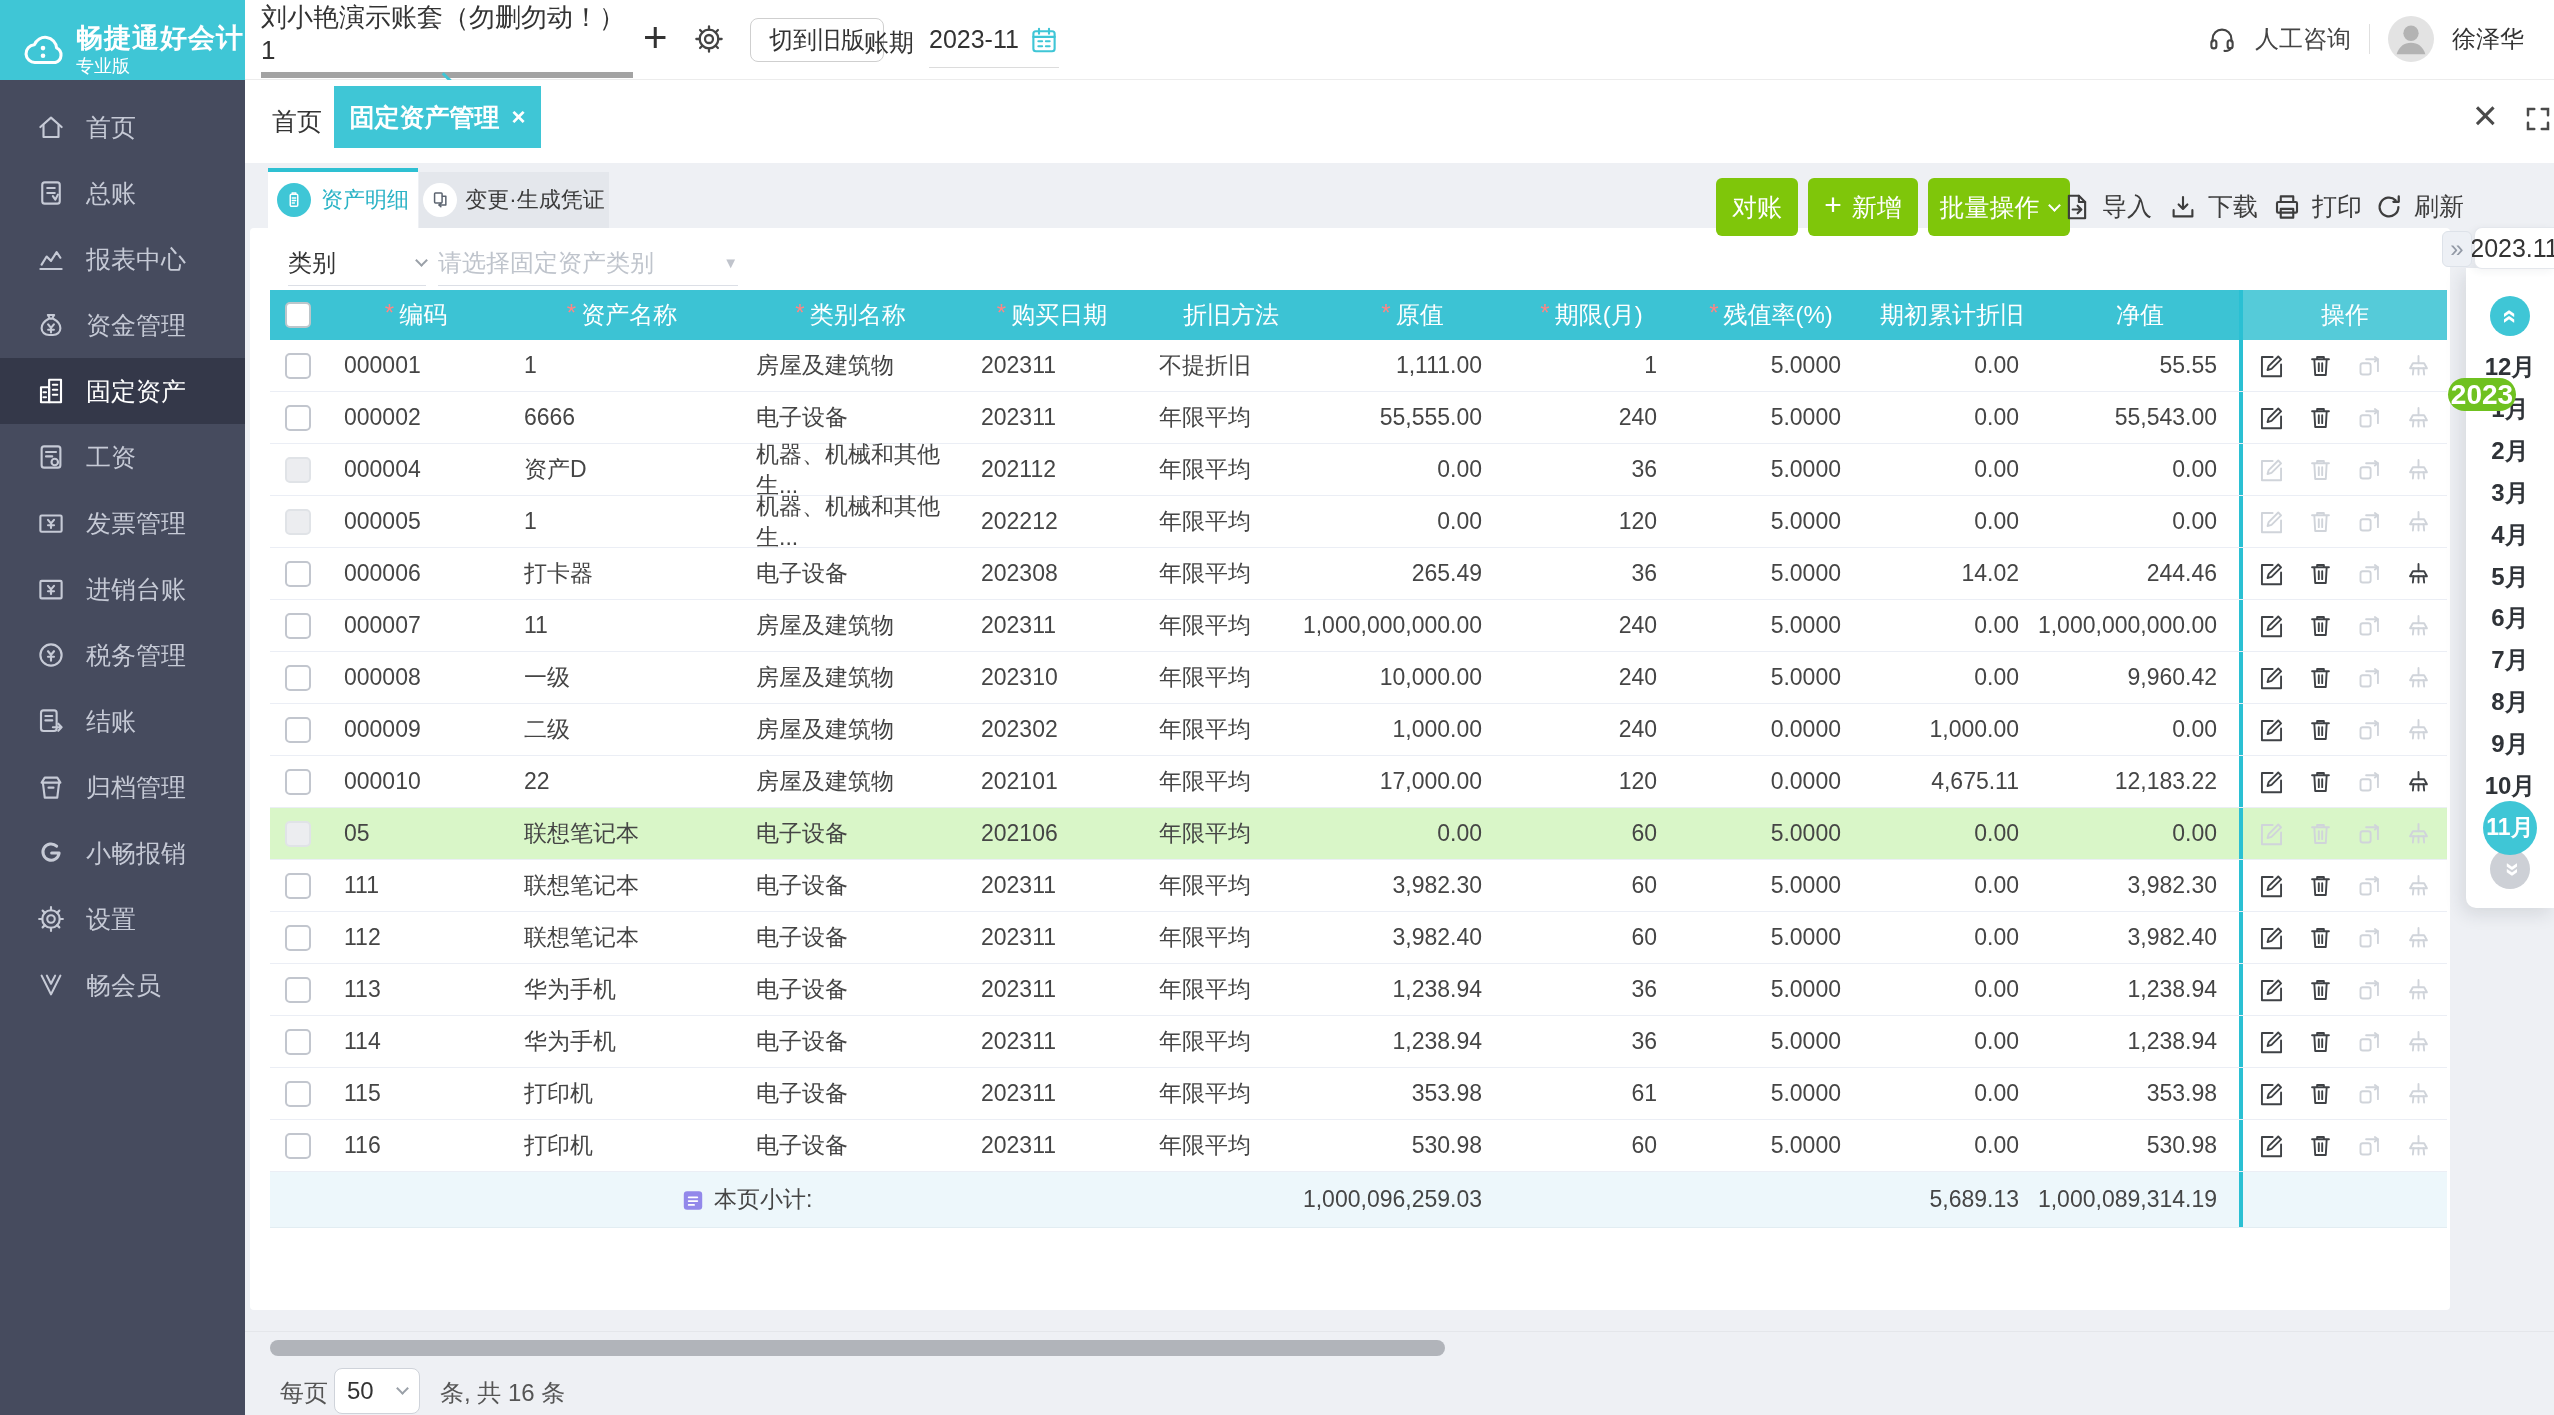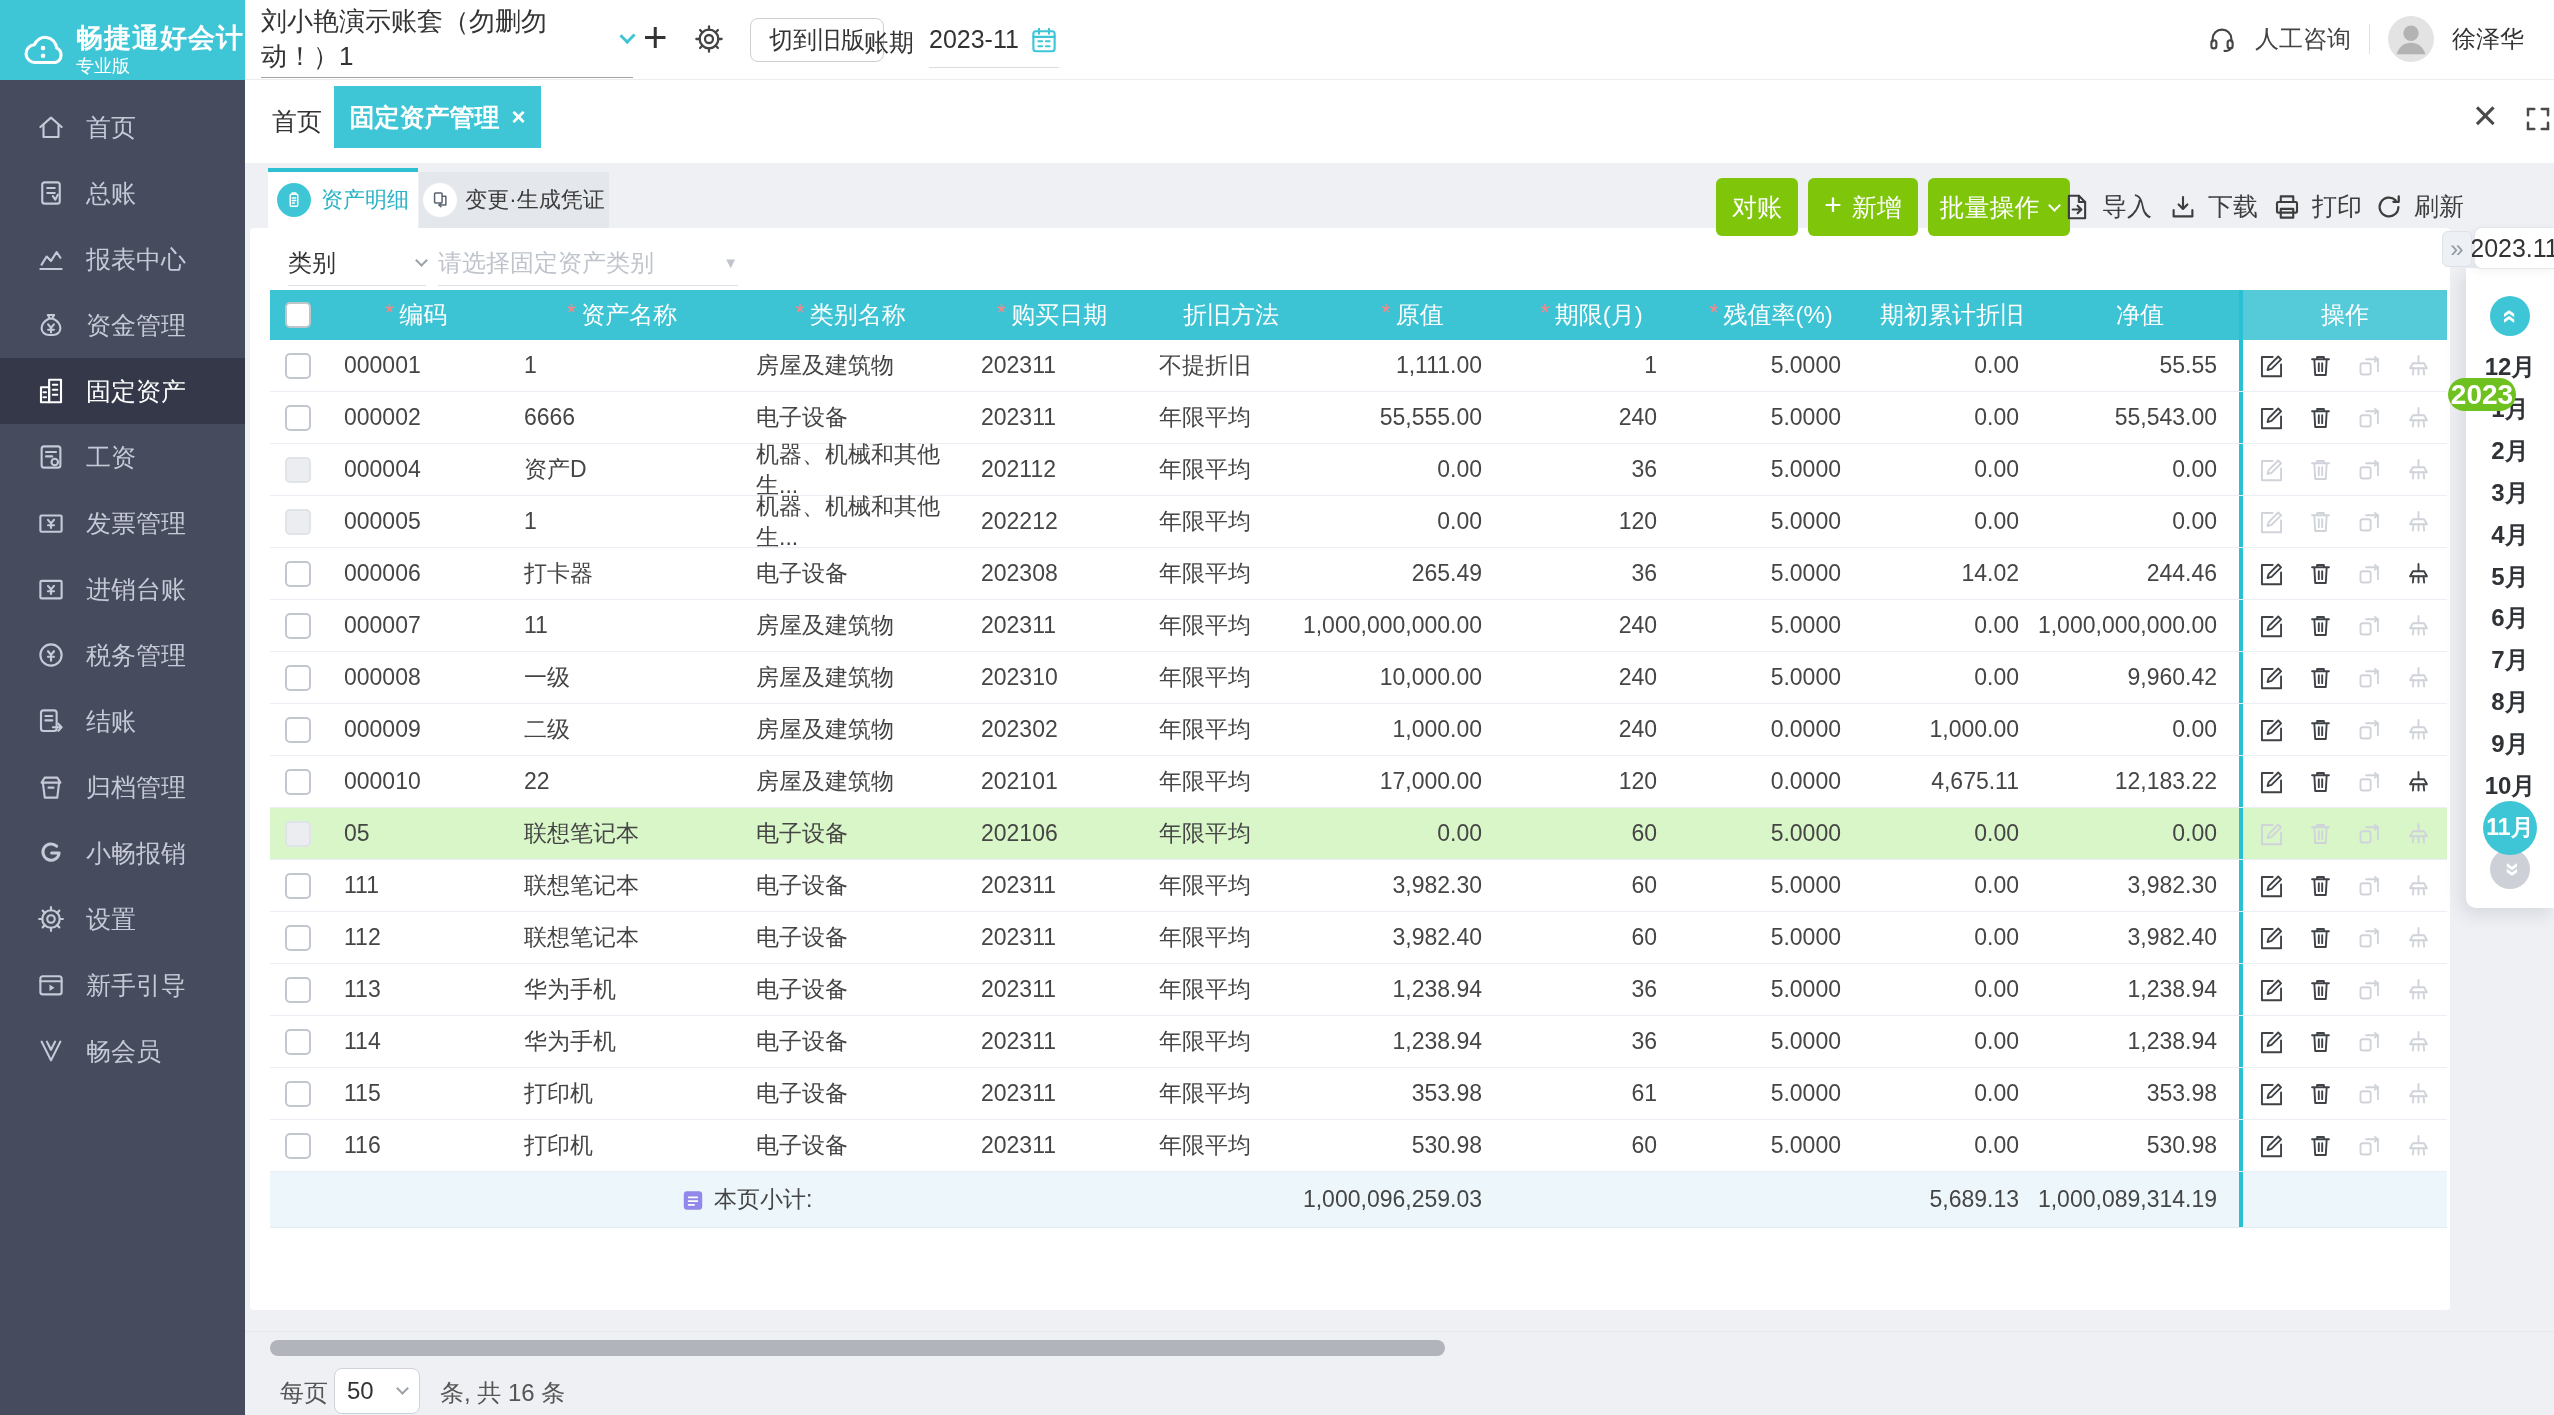--- a/index.html
+++ b/index.html
@@ -15,21 +15,21 @@
   .logo-sub{font-size:18px;margin-top:4px;}
   .sidebar{position:absolute;left:0;top:80px;width:245px;height:1335px;background:#464b5e;padding-top:14px;}
   .side-item{height:66px;display:flex;align-items:center;gap:20px;padding-left:36px;
              color:#c6cad6;font-size:25px;cursor:pointer;}
   .side-item svg{width:30px;height:30px;flex:0 0 30px;}
   .side-item.active{background:#343849;color:#ffffff;}
 
   
   .topbar{position:absolute;left:245px;top:0;width:2309px;height:80px;background:#fff;border-bottom:1px solid #ececec;}
   .account{position:absolute;left:16px;top:0;height:78px;width:372px;display:flex;align-items:center;
-           gap:16px;border-bottom:1px solid #a3a3a3;font-size:26px;color:#333;cursor:pointer;}
+           gap:16px;border-bottom:6px solid #a3a3a3;font-size:26px;color:#333;cursor:pointer;flex-direction:column;}
   .chev{display:inline-block;width:12px;height:12px;border-right:3px solid #3fc6d6;border-bottom:3px solid #3fc6d6;
         transform:rotate(45deg);margin-top:-6px;}
   .chev.gray{border-color:#9aa0a8;width:9px;height:9px;border-width:2px;}
   .chev.white{border-color:#fff;width:9px;height:9px;border-width:2px;}
   .plus-btn{position:absolute;left:398px;top:14px;font-size:42px;font-weight:300;color:#333;cursor:pointer;}
   .gear-btn{position:absolute;left:448px;top:23px;color:#444;cursor:pointer;}
   .oldver{position:absolute;left:505px;top:18px;height:44px;padding:0 18px;border:1px solid #cfcfcf;border-radius:8px;
           background:#fff;font-size:24px;color:#333;display:flex;align-items:center;cursor:pointer;}
   .period-label{position:absolute;left:619px;top:26px;font-size:25px;color:#333;}
   .period-group{position:absolute;left:684px;top:12px;height:56px;display:flex;align-items:center;gap:10px;
@@ -258,30 +258,20 @@
         </div>
         <div class="side-item">
           <svg width="30" height="30" viewBox="0 0 24 24">
             <g fill="none" stroke="currentColor" stroke-width="1.7" stroke-linecap="round" stroke-linejoin="round">
               <circle cx="12" cy="12" r="3"></circle>
               <circle cx="12" cy="12" r="7"></circle>
               <path d="M12 2.5v2.5M12 19v2.5M2.5 12H5M19 12h2.5M5.3 5.3l1.8 1.8M16.9 16.9l1.8 1.8M18.7 5.3l-1.8 1.8M7.1 16.9l-1.8 1.8"></path>
             </g>
           </svg>
           <span>设置</span>
-        </div>
-        <div class="side-item">
-          <svg width="30" height="30" viewBox="0 0 24 24">
-            <g fill="none" stroke="currentColor" stroke-width="1.7" stroke-linecap="round" stroke-linejoin="round">
-              <rect x="3.5" y="5" width="17" height="14.5" rx="2"></rect>
-              <path d="M3.5 9h17"></path>
-              <path d="M10.8 11.5l4 2.6-4 2.6z" fill="currentColor" stroke="none"></path>
-            </g>
-          </svg>
-          <span>新手引导</span>
         </div>
         <div class="side-item">
           <svg width="30" height="30" viewBox="0 0 24 24">
             <g fill="none" stroke="currentColor" stroke-width="1.7" stroke-linecap="round" stroke-linejoin="round">
               <path d="M4.5 4.5l7.5 15 7.5-15"></path>
               <path d="M8.7 4.5 12 11l3.3-6.5"></path>
             </g>
           </svg>
           <span>畅会员</span>
         </div>

